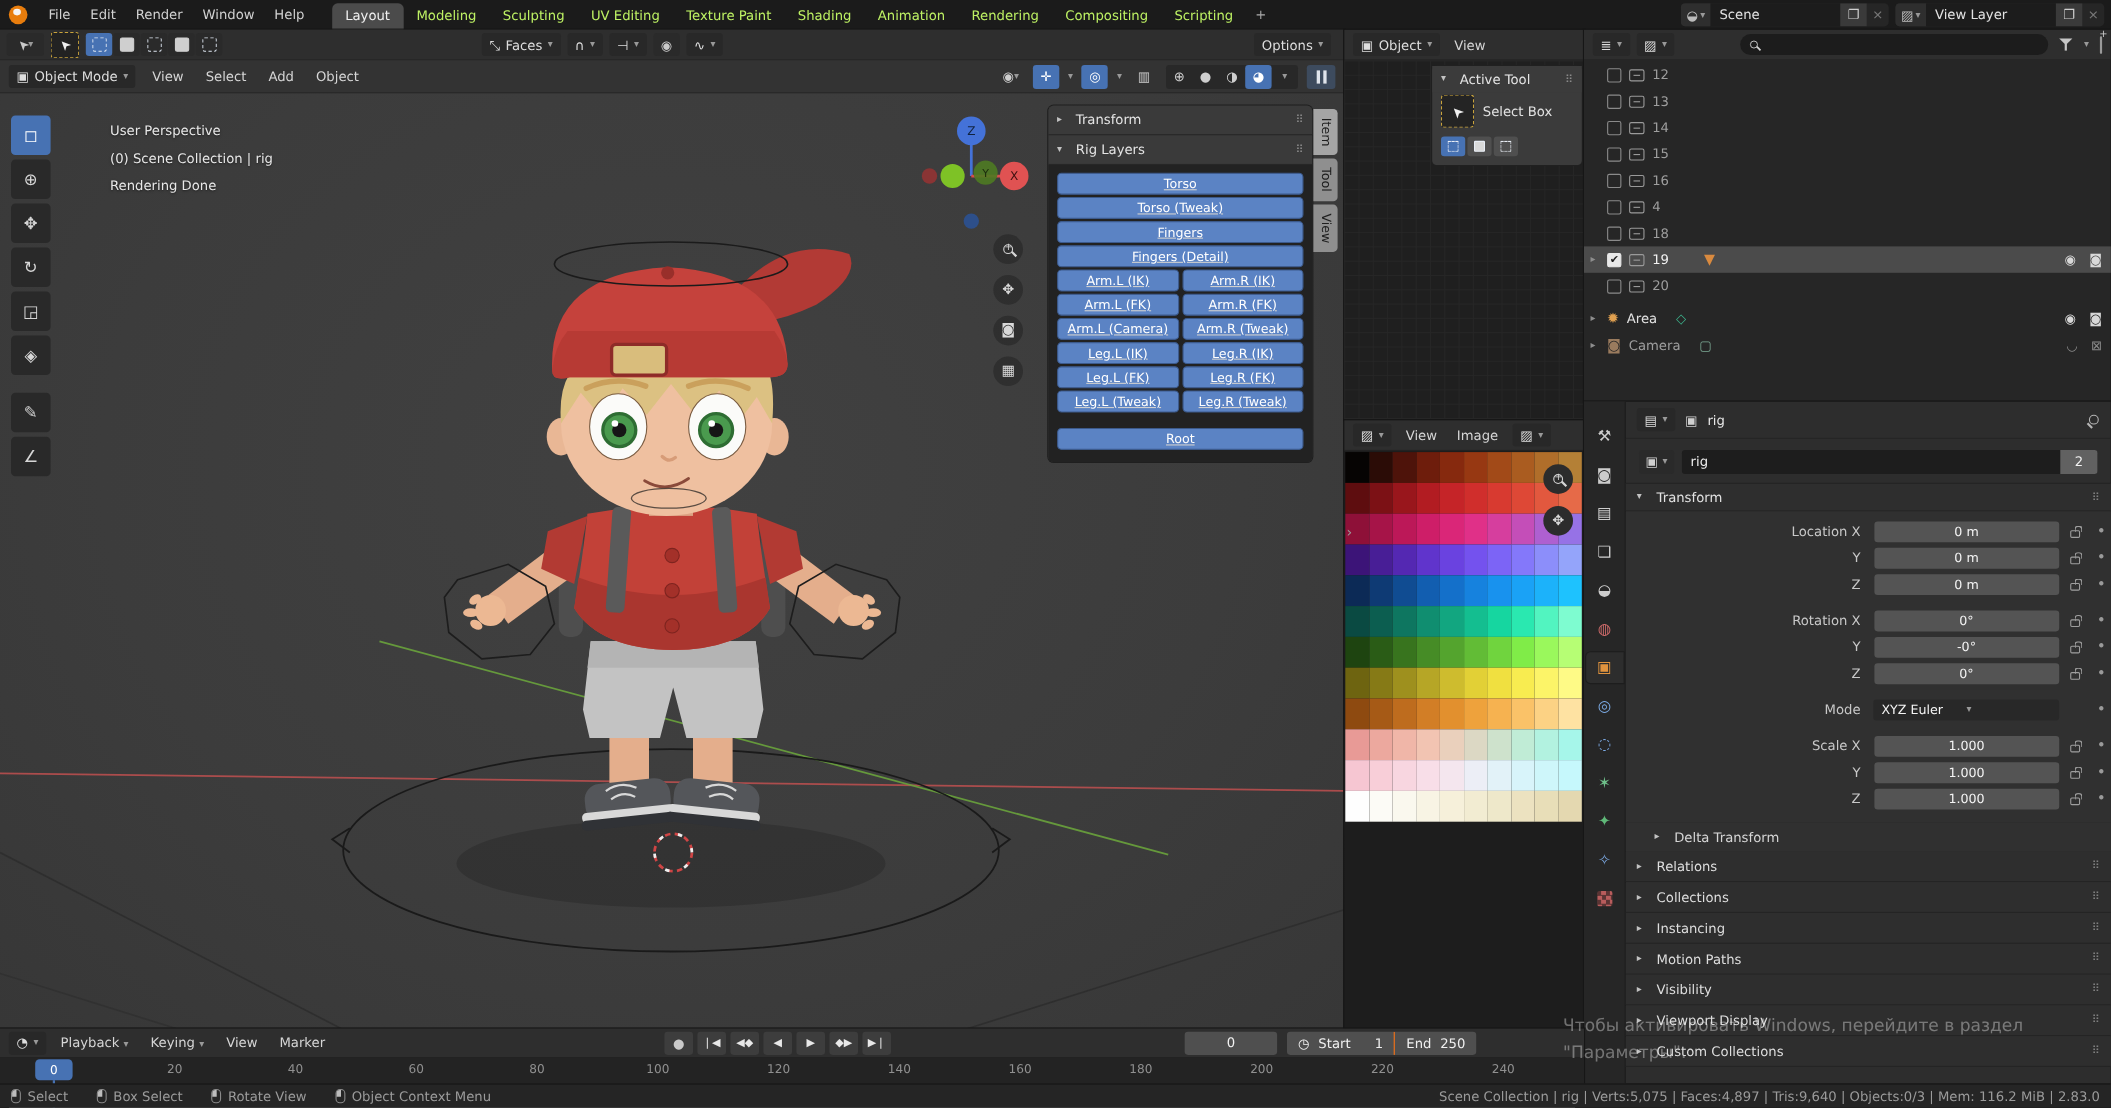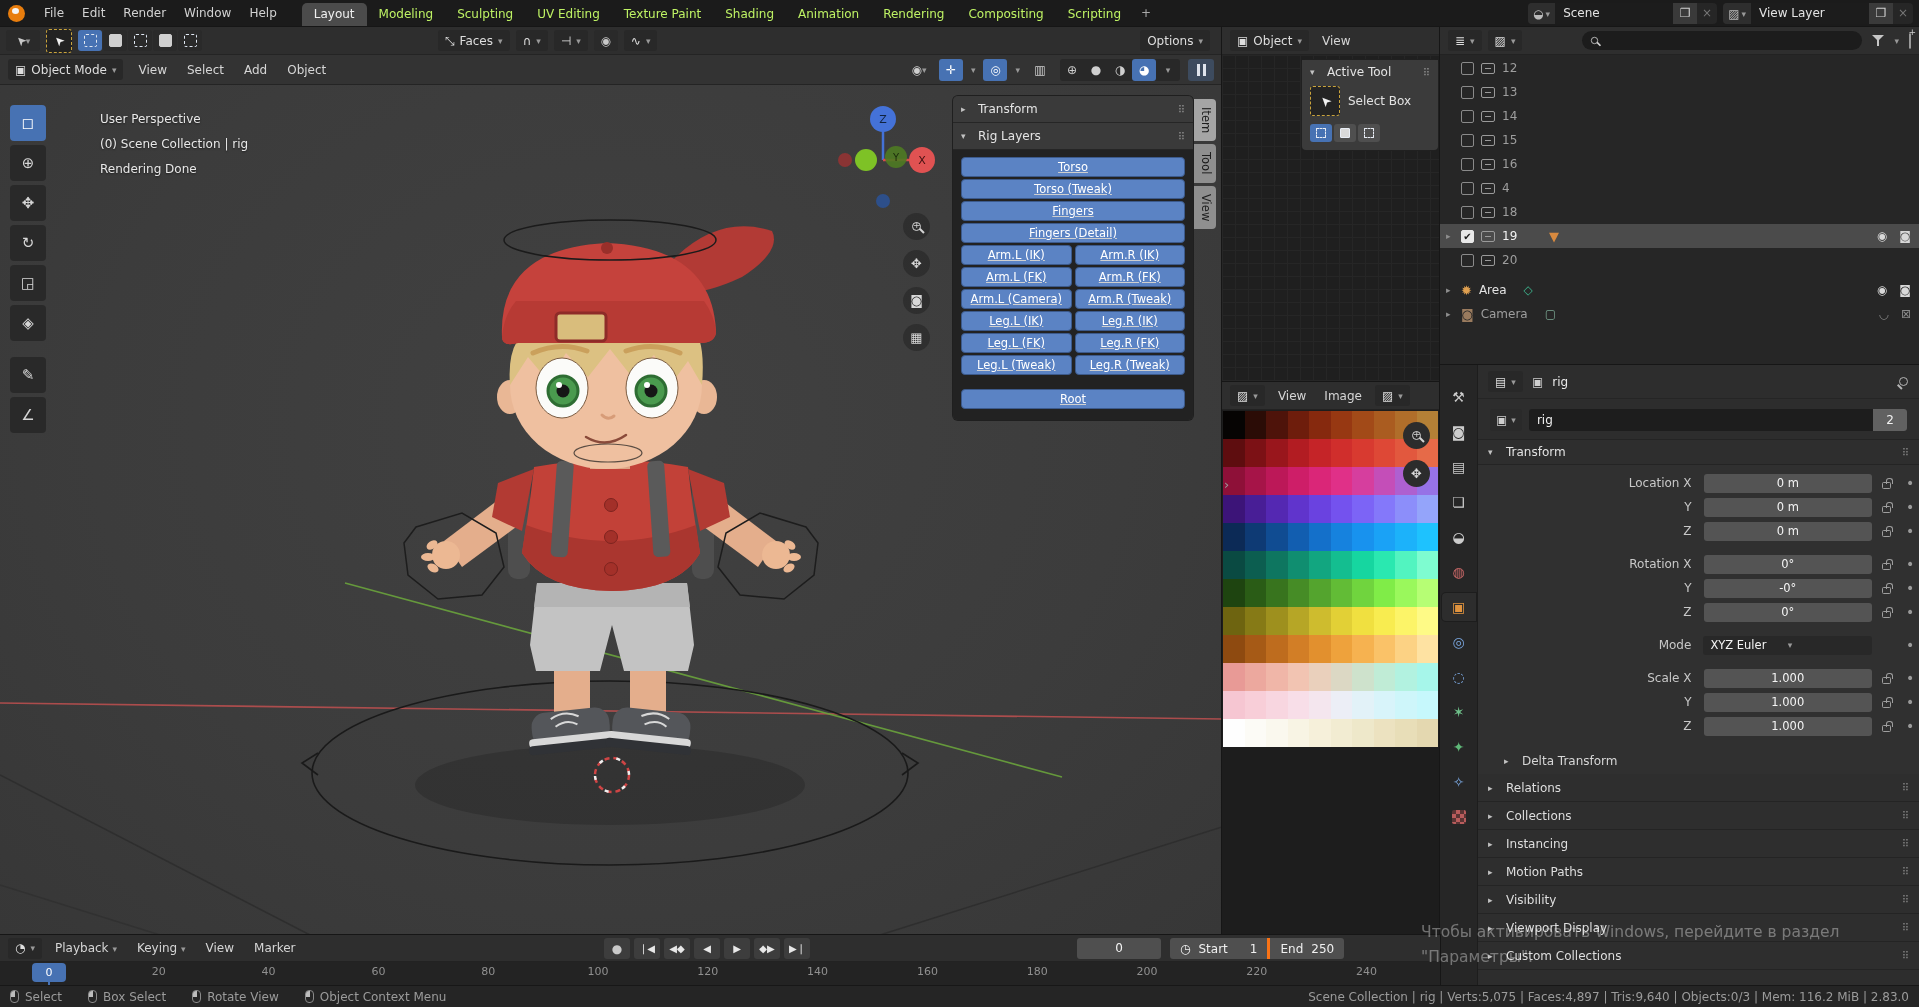--- a/index.html
+++ b/index.html
@@ -154,21 +154,21 @@
 
   
   #timeline { left:0; top:935px; width:1440px; height:50px; background:#2b2b2b;}
   #tl-header { height:27px; background:#2e2e2e; border-bottom:1px solid #222; display:flex; align-items:center; padding:0 8px; gap:10px;}
   #tl-transport { position:absolute; left:604px; top:3px; display:flex; align-items:center; gap:4px;}
   .tp-btn { height:21px; min-width:26px; background:#3d3d3d; border-radius:3px; color:#e8e8e8; display:flex; align-items:center; justify-content:center; font-size:10px; gap:1px;}
   .tp-rec { background:#3d3d3d; color:#c9c9c9; border-radius:3px; width:26px; height:21px; display:flex; align-items:center; justify-content:center;}
   #tl-frame { position:absolute; left:1077px; top:3px; width:84px; height:21px; background:#4f4f4f; border-radius:3px; color:#f4f4f4; text-align:center; line-height:21px;}
   #tl-range { position:absolute; left:1170px; top:3px; height:21px; display:flex; background:#4f4f4f; border-radius:3px; overflow:hidden;}
   .range-cell { display:flex; align-items:center; gap:8px; padding:0 10px; color:#f0f0f0;}
-  .range-cell + .range-cell { border-left:3px solid #f97316;align-items:center;}
+  .range-cell + .range-cell { border-left:1px solid #f97316;align-items:center;}
   #tl-ruler { position:absolute; left:0; top:27px; width:1440px; height:23px; background:#232323;}
   .tick { position:absolute; top:3px; transform:translateX(-50%); color:#909090; font-size:11px;}
   #playhead { position:absolute; left:32px; top:1px; width:34px; height:19px; background:#4772b3; border-radius:4px; color:#fff; text-align:center; line-height:19px; font-size:11px;}
   #playline { position:absolute; left:48px; top:20px; width:2px; height:30px; background:#4772b3;}
   #tl-scroll { position:absolute; left:8px; top:40px; width:1424px; height:7px; background:#606060; border-radius:4px;}
 
   
   #statusbar { left:0; top:985px; width:1919px; height:22px; background:#252525; border-top:1px solid #171717; display:flex; align-items:center; color:#9b9b9b; padding:0 10px; gap:8px;}
   .hint { display:flex; align-items:center; gap:6px; margin-right:26px;}
   .mouse { width:9px; height:13px; border:1px solid #8a8a8a; border-radius:4px; position:relative;}

